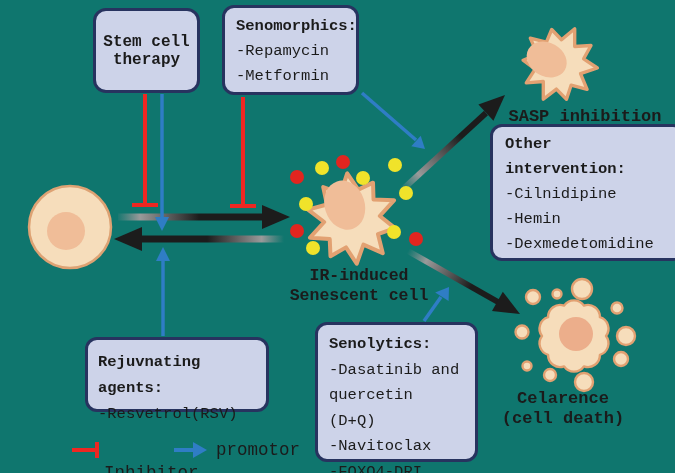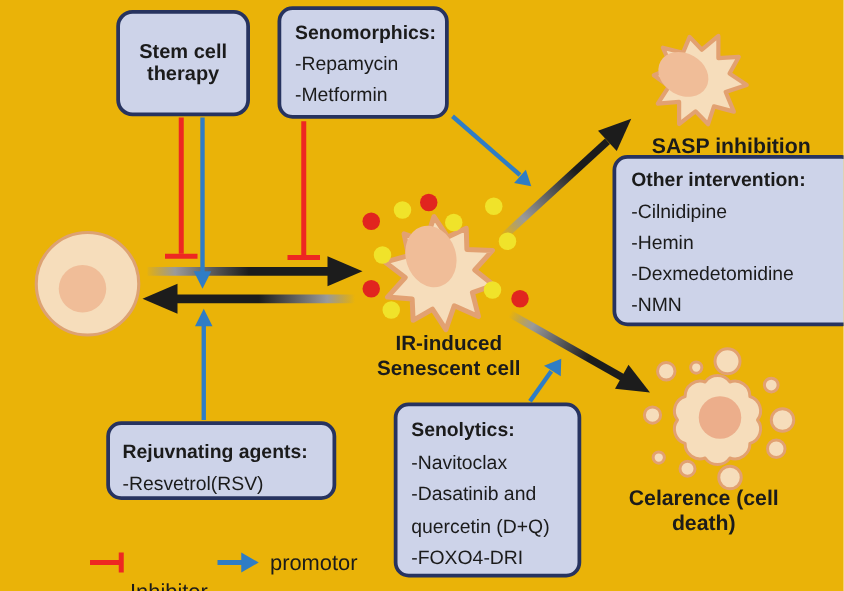--- a/index.html
+++ b/index.html
@@ -1,18 +1,18 @@
 <!DOCTYPE html>
 <html><head>
 <meta charset="utf-8">
 <style>
   html,body{margin:0;padding:0;background:#ffffff;}
   .stage{
-    position:relative;width:675px;height:473px;background:#eab308;overflow:hidden;
-    font-family:Liberation Sans, sans-serif;color:#1b1b1b;
+    position:relative;width:675px;height:473px;background:#0f766e;overflow:hidden;
+    font-family:Liberation Mono, monospace;color:#1b1b1b;
   }
   .layer{position:absolute;left:0;top:0;}
   .box{
     position:absolute;box-sizing:border-box;
     background:#cdd3e9;border:3px solid #27335f;border-radius:13px;
   }
   .box .bt{font-weight:700;}
   .box.list{padding:6px 11px;font-size:15.5px;line-height:25px;border-radius:12px;}
   .center-box{display:flex;align-items:center;justify-content:center;text-align:center;}
   .lbl{position:absolute;font-weight:700;text-align:center;line-height:1.2;}
@@ -156,31 +156,30 @@
     <div class="bt">Senomorphics:</div>
     <div>-Repamycin</div>
     <div>-Metformin</div>
   </div>
 
   <div class="box list" style="left:490px;top:124px;width:195px;height:137px;padding:5px 12px;">
     <div class="bt">Other intervention:</div>
     <div>-Cilnidipine</div>
     <div>-Hemin</div>
     <div>-Dexmedetomidine</div>
-    <div>-NMN</div>
   </div>
 
-  <div class="box list" style="left:315px;top:322px;width:150px;height:140px;padding:7px 11px;line-height:25.5px;">
+  <div class="box list" style="left:315px;top:322px;width:163px;height:140px;padding:7px 11px;line-height:25.5px;">
     <div class="bt">Senolytics:</div>
+    <div>-Dasatinib and quercetin (D+Q)</div>
     <div>-Navitoclax</div>
-    <div>-Dasatinib and quercetin (D+Q)</div>
     <div>-FOXO4-DRI</div>
   </div>
 
-  <div class="box list" style="left:85px;top:337px;width:184px;height:63px;padding:9px 10px;line-height:26px;">
+  <div class="box list" style="left:85px;top:337px;width:184px;height:75px;padding:9px 10px;line-height:26px;">
     <div class="bt">Rejuvnating agents:</div>
     <div>-Resvetrol(RSV)</div>
   </div>
 
 
   <div class="lbl" style="left:283px;top:266px;width:152px;font-size:16.5px;">IR-induced Senescent cell</div>
 
   <div class="lbl" style="left:500px;top:107px;width:170px;font-size:17px;">SASP inhibition</div>
 
   <div class="lbl" style="left:488px;top:389px;width:150px;font-size:17px;">Celarence (cell death)</div>

